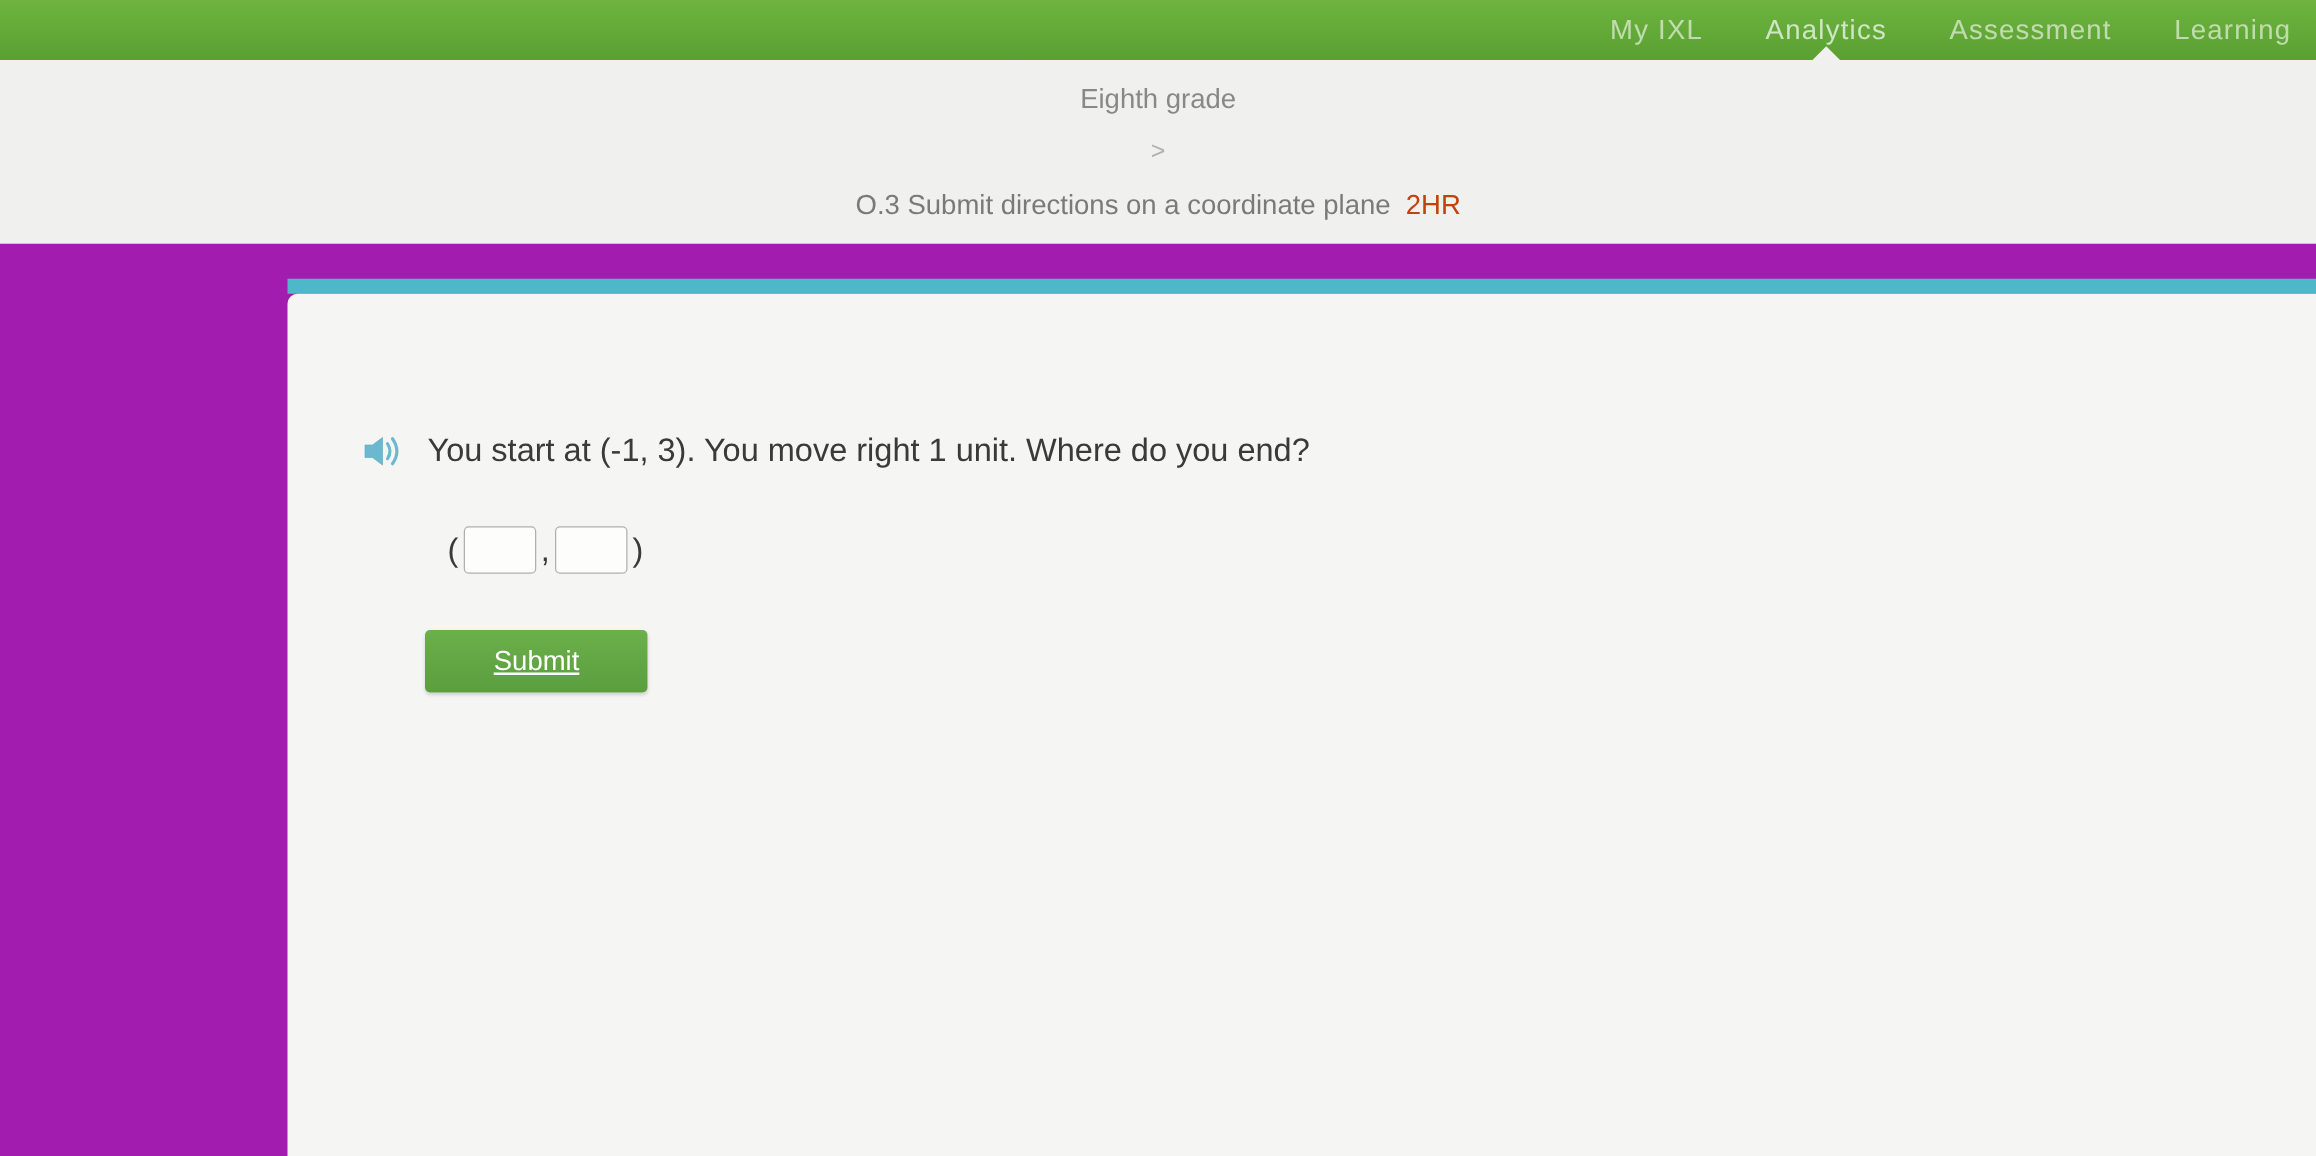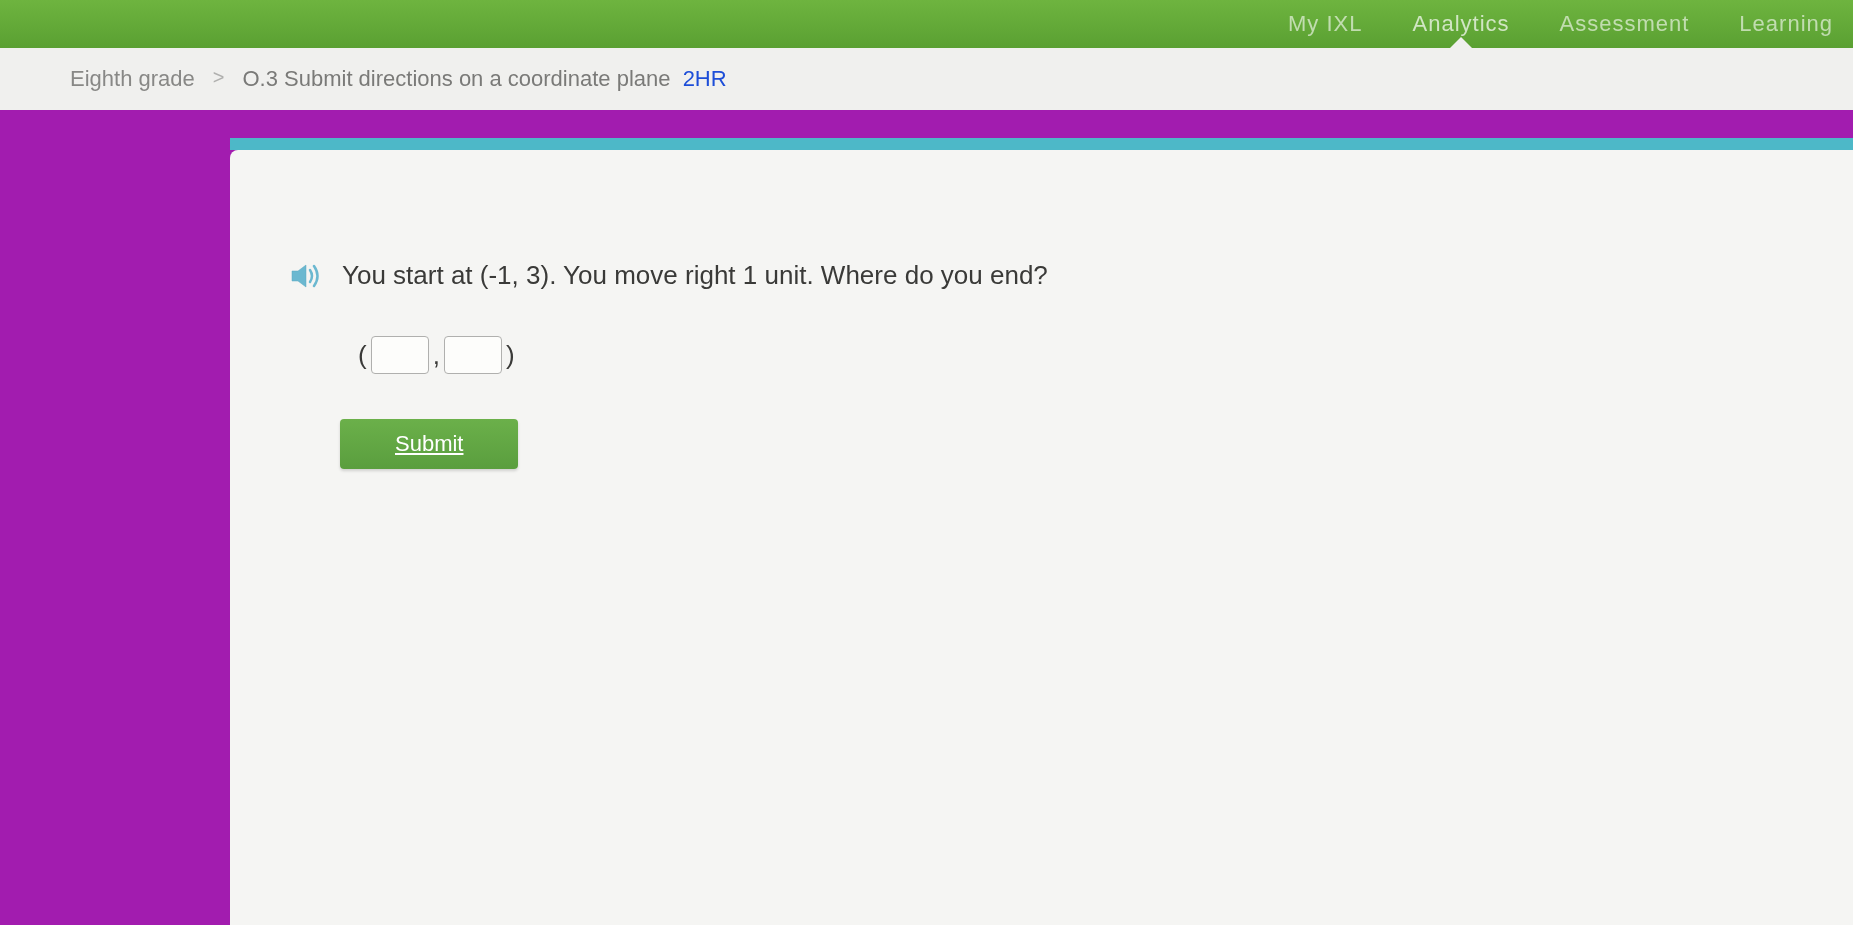--- a/index.html
+++ b/index.html
@@ -43,37 +43,39 @@
       width: 0;
       height: 0;
       border-left: 12px solid transparent;
       border-right: 12px solid transparent;
       border-bottom: 12px solid #f0f0ee;
     }
     .breadcrumb-bar {
       background: #f0f0ee;
       padding: 18px 70px;
       display: flex;
+      align-items: center;
       gap: 18px;
       font-size: 22px;
       color: #7a7a78;
+      flex-direction: column;
     }
     .breadcrumb-grade {
       color: #888886;
       cursor: pointer;
     }
     .breadcrumb-sep {
       color: #b0b0ae;
       font-size: 20px;
     }
     .breadcrumb-skill {
       color: #7a7a78;
     }
     .breadcrumb-code {
-      color: #1d4ed8;
+      color: #c2410c;
       margin-left: 6px;
     }
     .content-area {
       background: #a21caf;
       padding: 28px 0 0 0;
       height: calc(100% - 110px);
       position: relative;
     }
     .teal-bar {
       background: #4db8c8;

